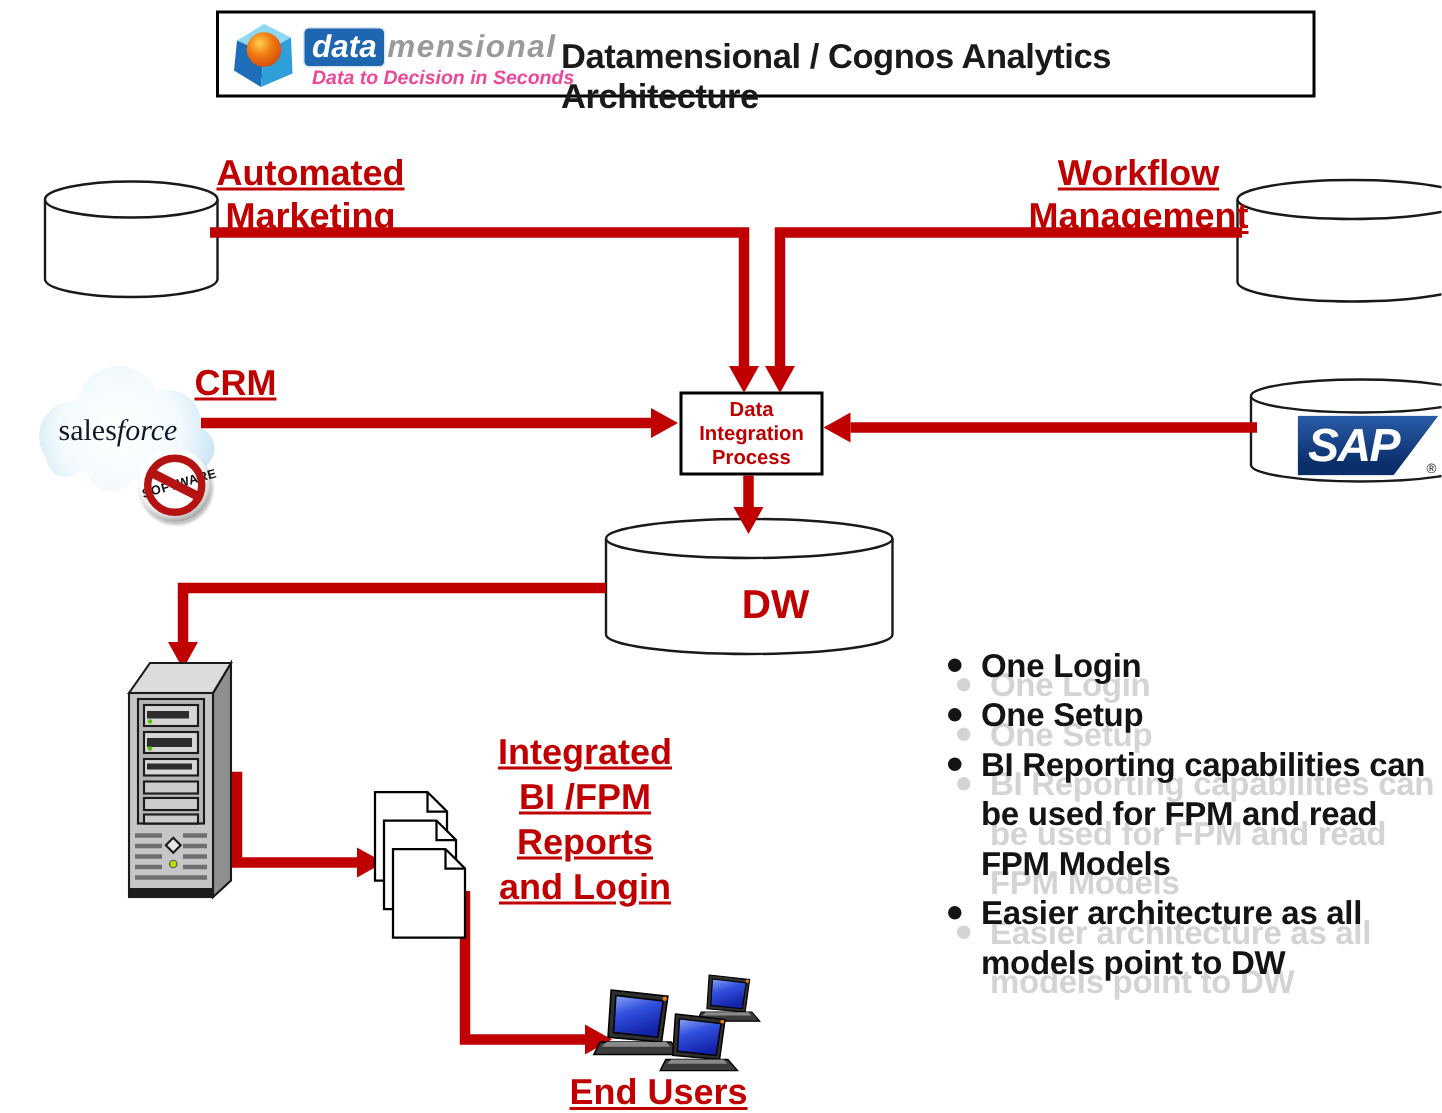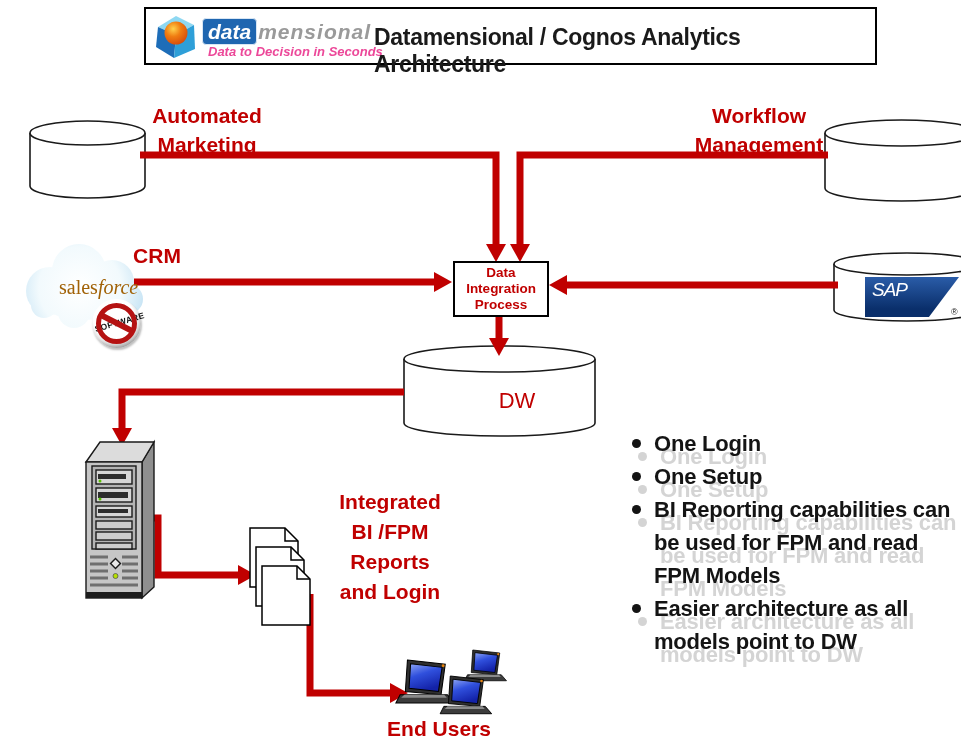--- a/index.html
+++ b/index.html
@@ -16,53 +16,53 @@
              font-size:21px;line-height:25px;padding:0 5px;border-radius:4px;
              border:1px solid #d8e6f4;}
   .logo-mensional{color:#9a9a9a;font-weight:bold;font-style:italic;font-size:21px;
                   letter-spacing:1px;margin-left:1px;}
   .logo-tagline{position:absolute;left:62px;top:35px;color:#ec4899;font-weight:bold;
                 font-style:italic;font-size:13px;}
   .page-title{position:absolute;left:228px;top:15px;width:500px;color:#1a1a1a;
               font-weight:bold;font-size:23px;letter-spacing:-0.3px;}
 
   
-  .lbl{position:absolute;color:#C00000;font-weight:bold;font-size:21px;line-height:29px;
-       text-align:center;white-space:pre-line;z-index:3;}
+  .lbl{position:absolute;color:#C00000;font-weight:bold;font-size:24px;line-height:29px;
+       text-align:center;white-space:pre-line;z-index:3;text-decoration:underline;}
 
   
   .dip-box{position:absolute;left:431px;top:261px;width:92px;height:52px;background:#fff;
            border:2px solid #000;display:flex;align-items:center;justify-content:center;
            z-index:3;}
   .dip-text{color:#C00000;font-weight:bold;font-size:13.5px;line-height:16px;
             text-align:center;white-space:pre-line;}
   .dw-label{position:absolute;left:382px;top:388px;width:226px;text-align:center;
-            color:#C00000;font-weight:normal;font-size:22px;z-index:3;}
-
-  
-  .sf-text{position:absolute;left:37px;top:276px;font-family:"Liberation Serif",serif;
-           font-size:20px;color:#a16207;z-index:3;}
+            color:#C00000;font-weight:bold;font-size:27px;z-index:3;}
+
+  
+  .sf-text{position:absolute;left:17px;top:276px;font-family:"Liberation Serif",serif;
+           font-size:20px;color:#0f172a;z-index:3;}
   .sf-text .f2{font-style:italic;}
   .badge{position:absolute;left:70px;top:299px;width:49px;height:49px;border-radius:50%;
          background:radial-gradient(circle at 45% 40%, #ffffff 52%, #e3e3e3 62%, #8f8f8f 78%, #c6c6c6 100%);
          z-index:4;box-shadow:1px 2px 2px rgba(0,0,0,0.25);}
   .badge-ring{position:absolute;left:4px;top:4px;right:4px;bottom:4px;border-radius:50%;
               border:5px solid #b51212;}
   .badge-slash{position:absolute;left:5px;top:21px;width:39px;height:6px;background:#b51212;
                transform:rotate(27deg);}
   .badge-word{position:absolute;left:2px;top:19px;width:45px;text-align:center;color:#111;
               font-weight:bold;font-size:8.5px;letter-spacing:0.4px;transform:rotate(-16deg);}
 
   
   .sap-wrap{position:absolute;left:843px;top:277px;width:98px;height:42px;z-index:3;}
   .sap-shape{position:absolute;left:0;top:0;width:94px;height:40px;
              background:linear-gradient(180deg,#2a5ca8 0%,#0A2F6B 80%);
              clip-path:polygon(0 0,100% 0,68% 100%,0 100%);}
-  .sap-word{position:absolute;left:7px;top:2px;color:#fff;font-weight:normal;
-            font-style:italic;font-size:19px;letter-spacing:-1px;}
+  .sap-word{position:absolute;left:7px;top:2px;color:#fff;font-weight:bold;
+            font-style:italic;font-size:31px;letter-spacing:-1px;}
   .sap-reg{position:absolute;left:86px;top:30px;font-size:9px;color:#222;}
 
   
   .bullets{position:absolute;left:607px;top:427px;width:354px;}
   .bullets.main{color:#141414;z-index:2;}
   .bullets.ghost{color:#D4D4D4;transform:translate(6px,13px);z-index:1;}
   .brow{position:relative;padding-left:25px;font-size:22px;line-height:33px;
         font-weight:bold;letter-spacing:-0.2px;}
   .brow.has-b::before{content:"";position:absolute;left:3px;top:12px;width:9px;height:9px;
         border-radius:50%;background:currentColor;}

